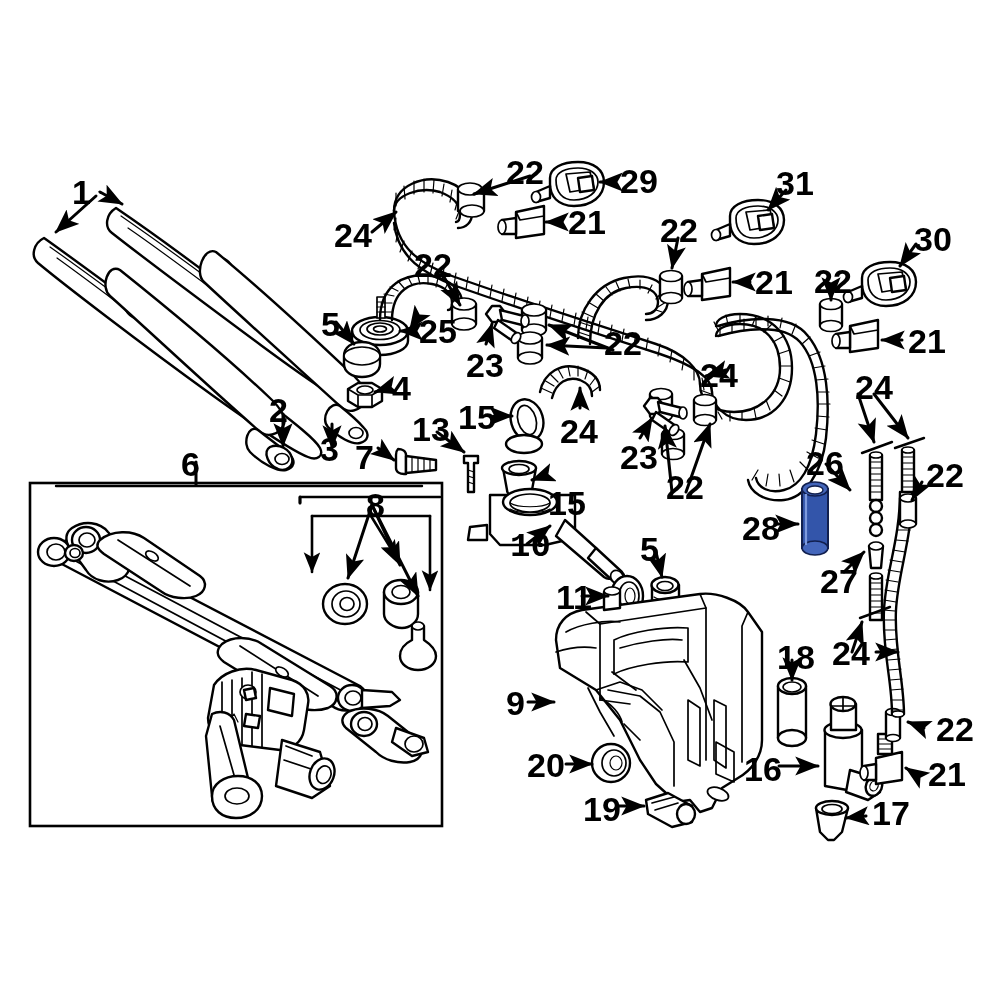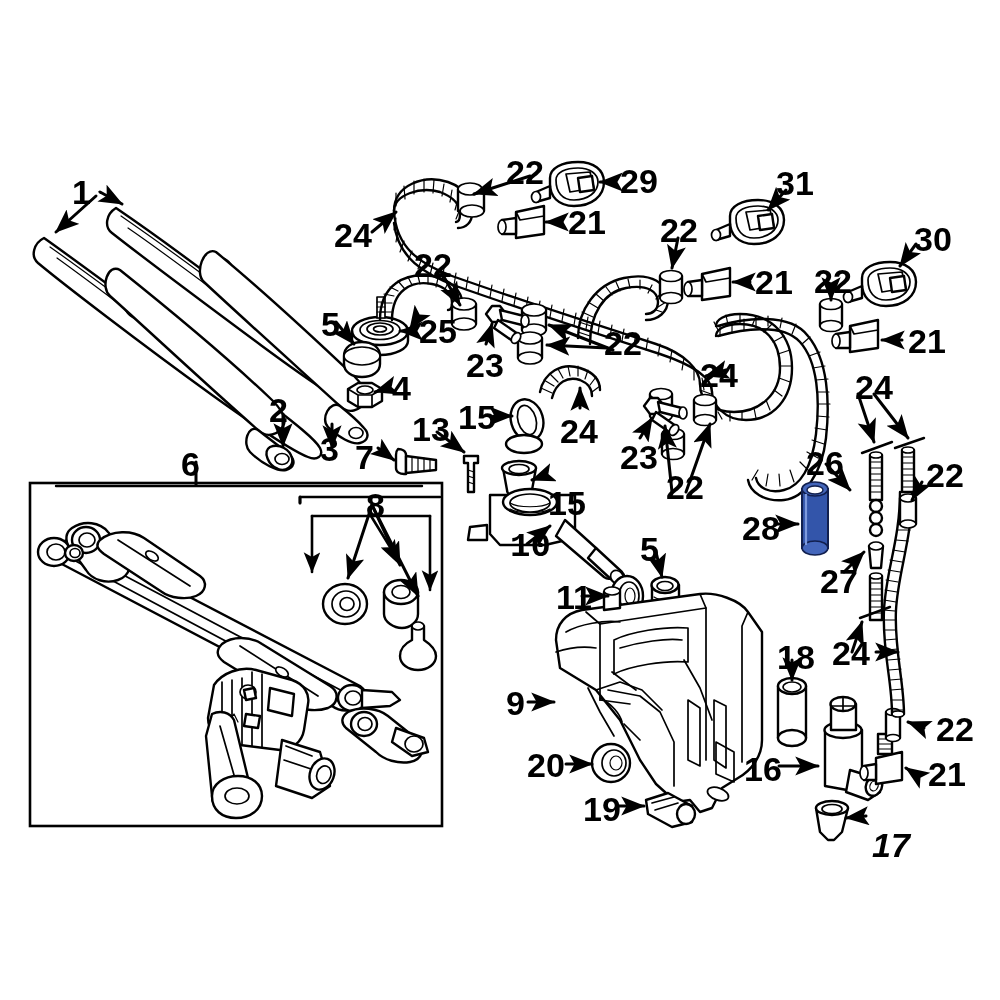--- a/index.html
+++ b/index.html
@@ -622,21 +622,21 @@
 <div class="lbl" style="left:355px;top:440px;">7</div>
 <div class="lbl" style="left:366px;top:488px;">8</div>
 <div class="lbl" style="left:506px;top:686px;">9</div>
 <div class="lbl" style="left:510px;top:530px;font-family:Liberation Mono, monospace;">10</div>
 <div class="lbl" style="left:548px;top:580px;margin-left:8px;">11</div>
 <div class="lbl" style="left:640px;top:532px;">5</div>
 <div class="lbl" style="left:412px;top:412px;text-align:center;">13</div>
 <div class="lbl" style="left:458px;top:400px;">15</div>
 <div class="lbl" style="left:548px;top:486px;">15</div>
 <div class="lbl" style="left:744px;top:752px;">16</div>
-<div class="lbl" style="left:872px;top:828px;font-style:italic;">17</div>
+<div class="lbl" style="left:872px;top:796px;">17</div>
 <div class="lbl" style="left:777px;top:640px;">18</div>
 <div class="lbl" style="left:583px;top:792px;">19</div>
 <div class="lbl" style="left:527px;top:748px;">20</div>
 <div class="lbl" style="left:568px;top:205px;">21</div>
 <div class="lbl" style="left:755px;top:265px;">21</div>
 <div class="lbl" style="left:908px;top:324px;">21</div>
 <div class="lbl" style="left:928px;top:757px;">21</div>
 <div class="lbl" style="left:506px;top:155px;">22</div>
 <div class="lbl" style="left:414px;top:248px;">22</div>
 <div class="lbl" style="left:660px;top:213px;">22</div>

